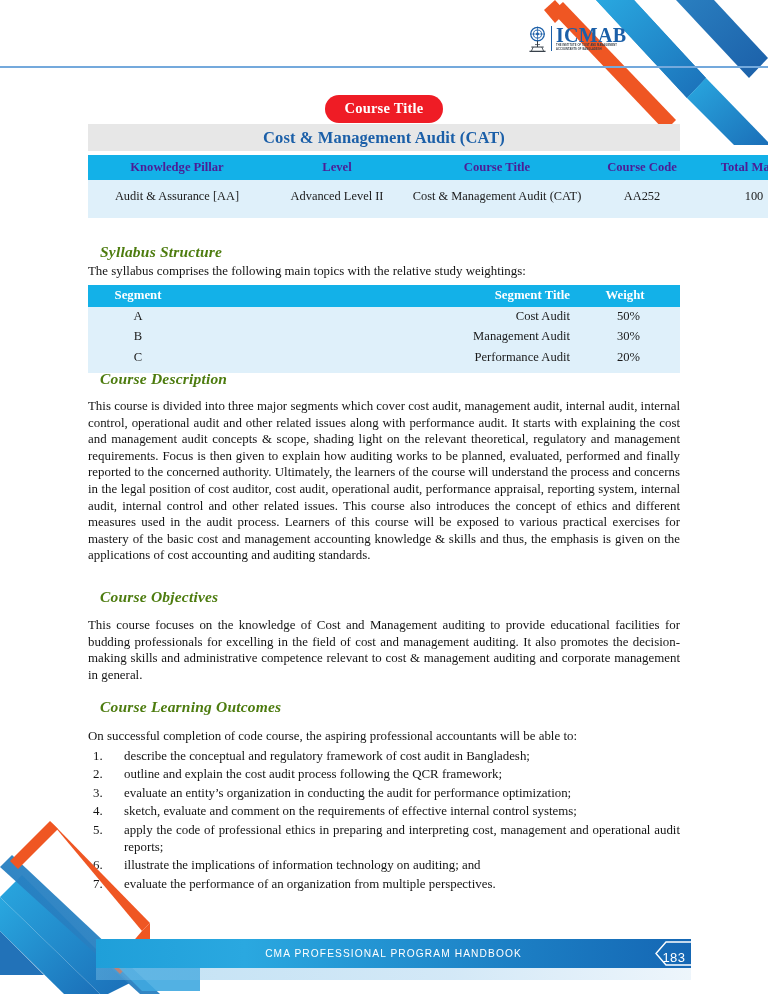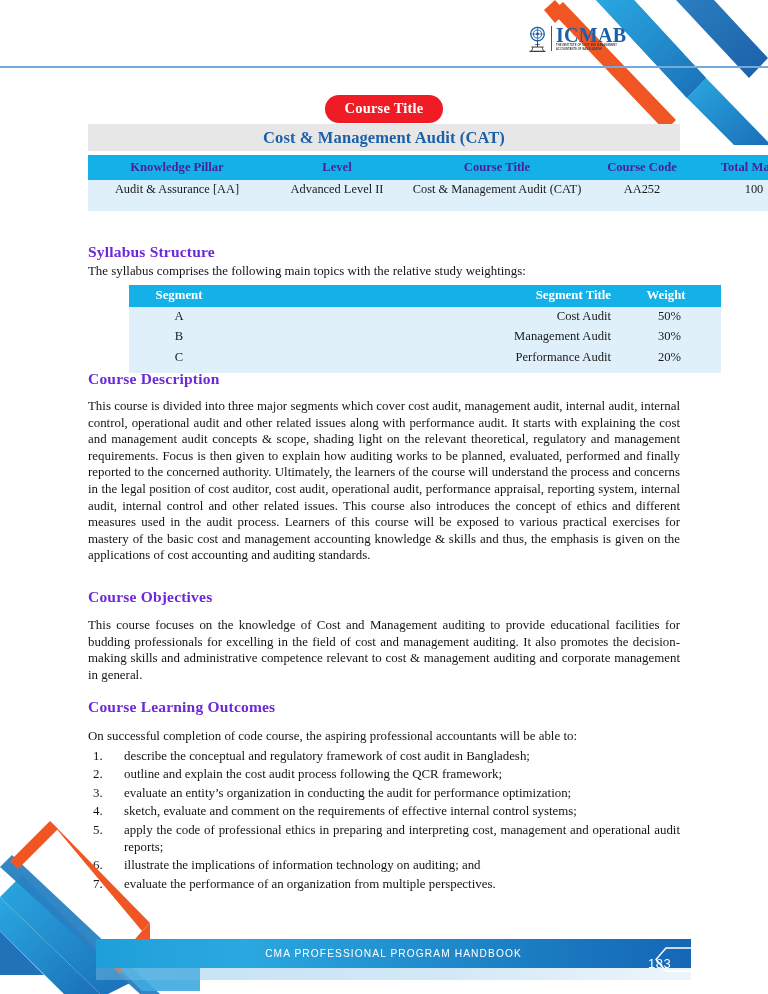--- a/index.html
+++ b/index.html
@@ -158,39 +158,41 @@
     text-align: center;
     vertical-align: middle;
     line-height: 15px;
     border: none;
   }
   .course-table td {
     background: #dff0fa;
     color: #1a1a1a;
     font-family: "Liberation Serif", serif;
     font-size: 12.4px;
-    padding: 2px 3px 14px 3px;
+    padding: 9px 3px 14px 3px;
     text-align: center;
     vertical-align: top;
     line-height: 15px;
     border: none;
   }
   .ct-c0 { width: 152px; }
   .ct-c1 { width: 116px; }
   .ct-c2 { width: 152px; }
   .ct-c3 { width: 86px; }
   .ct-c4 { width: 86px; }
 
   
   .sec-head {
-    color: #6d28d9;
-    font-family: "Liberation Serif", serif;
-    font-weight: bold;
+    color: #4d7c0f;
+    font-family: "Liberation Serif", serif;
+    font-weight: bold;
+    font-style: italic;
     font-size: 15.5px;
     letter-spacing: 0.2px;
+    margin-left: 12px;
   }
   .body-text {
     font-family: "Liberation Serif", serif;
     font-size: 12.9px;
     line-height: 16.6px;
     color: #141414;
     text-align: justify;
   }
 
   .blk { position: absolute; width: 592px; left: 0; }
@@ -287,27 +289,27 @@
     justify-content: center;
     color: #ffffff;
     font-family: "Liberation Sans", sans-serif;
     font-size: 10.2px;
     letter-spacing: 1.1px;
     z-index: 4;
   }
   .page-num-wrap {
     position: absolute;
     right: 68px;
-    top: 20px;
+    top: 14px;
     width: 52px;
     height: 36px;
     z-index: 5;
     display: flex;
     align-items: center;
-    justify-content: flex-start;
+    justify-content: center;
   }
   .page-num {
     position: relative;
     color: #ffffff;
     font-family: "Liberation Sans", sans-serif;
     font-size: 13px;
     letter-spacing: 0.5px;
     z-index: 2;
   }
 </style>
@@ -393,21 +395,21 @@
           <td>Cost &amp; Management Audit (CAT)</td>
           <td>AA252</td>
           <td>100</td>
         </tr>
       </tbody>
     </table>
 
     <div class="blk" style="top:243px;">
       <div class="sec-head">Syllabus Structure</div>
       <div class="body-text" style="margin-top:2px; text-align:left;">The syllabus comprises the following main topics with the relative study weightings:</div>
-      <table class="syl-table" style="margin-top:5px;margin-left:41px;">
+      <table class="syl-table" style="margin-top:5px;">
         <thead>
           <tr>
             <th class="sy-c0">Segment</th>
             <th class="sy-c1">Segment Title</th>
             <th class="sy-c2">Weight</th>
           </tr>
         </thead>
         <tbody>
           <tr>
             <td class="sy-c0">A</td>

